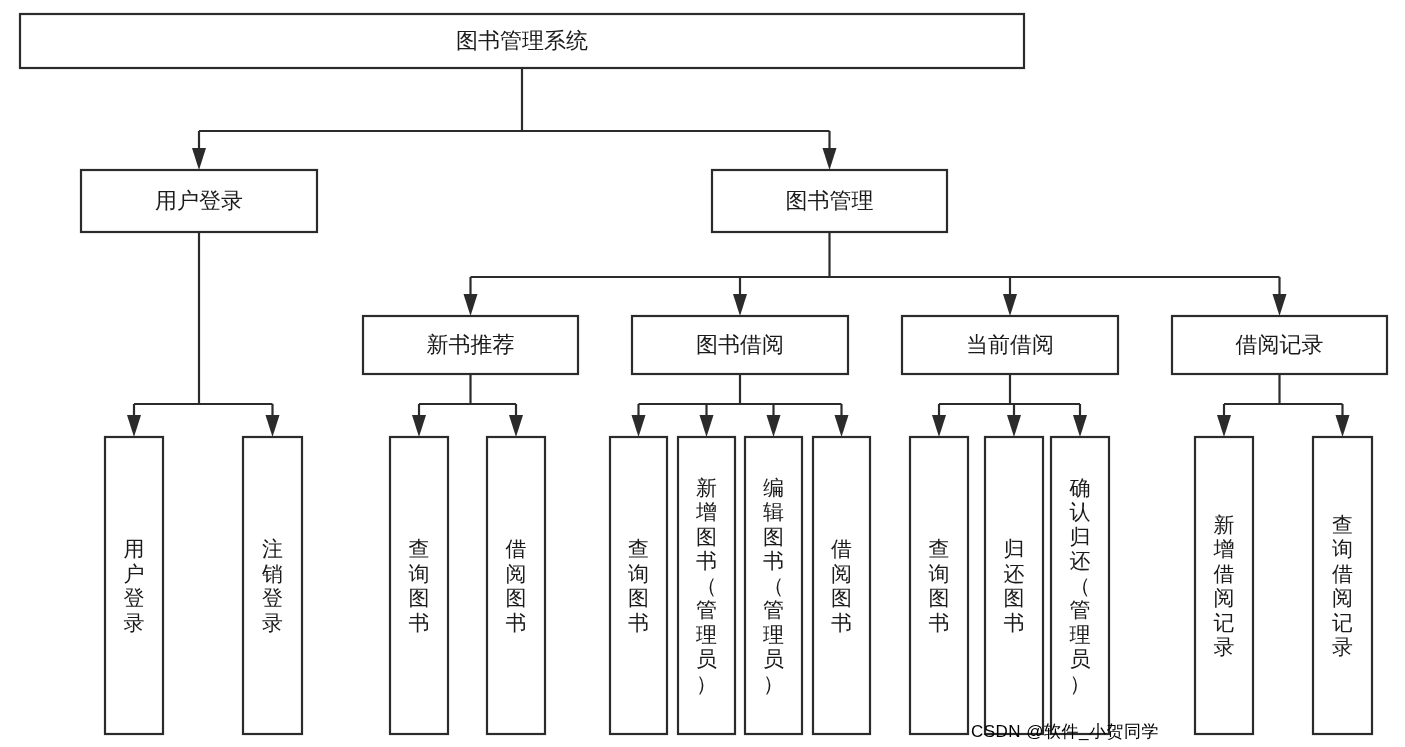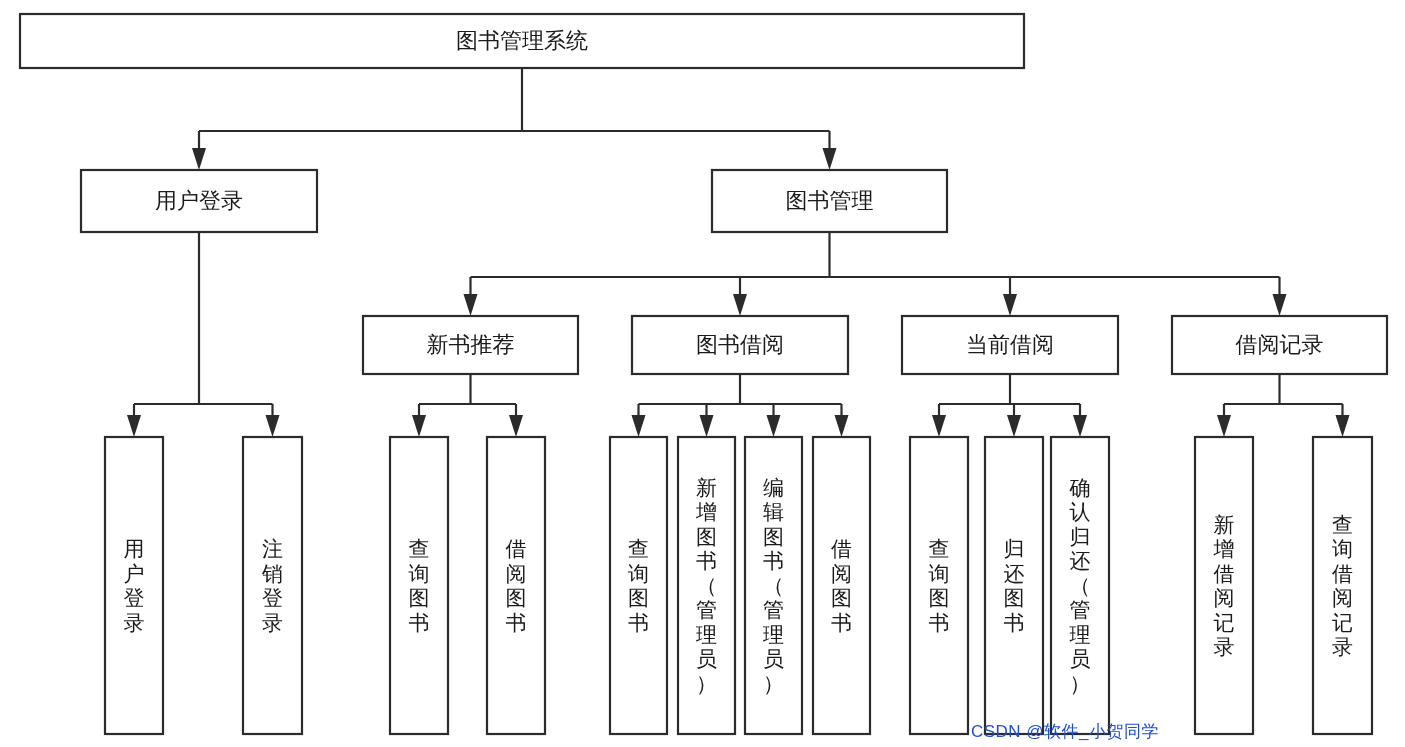--- a/index.html
+++ b/index.html
@@ -56,21 +56,21 @@
   .arrow-head {
     fill: #2b2b2b;
     stroke: none;
   }
   .watermark {
     position: absolute;
     right: 10px;
     bottom: 4px;
     font-family: "Liberation Sans", "DejaVu Sans", sans-serif;
     font-size: 17px;
-    color: #1d4ed8;
+    color: #000000;
     letter-spacing: 0.5px;
     user-select: none;
     pointer-events: none;
   }
 </style>
 </head>
 <body>
 
 <div id="diagram-root">
   <svg class="diagram-canvas" id="diagram-canvas" viewBox="0 0 1405 747">

